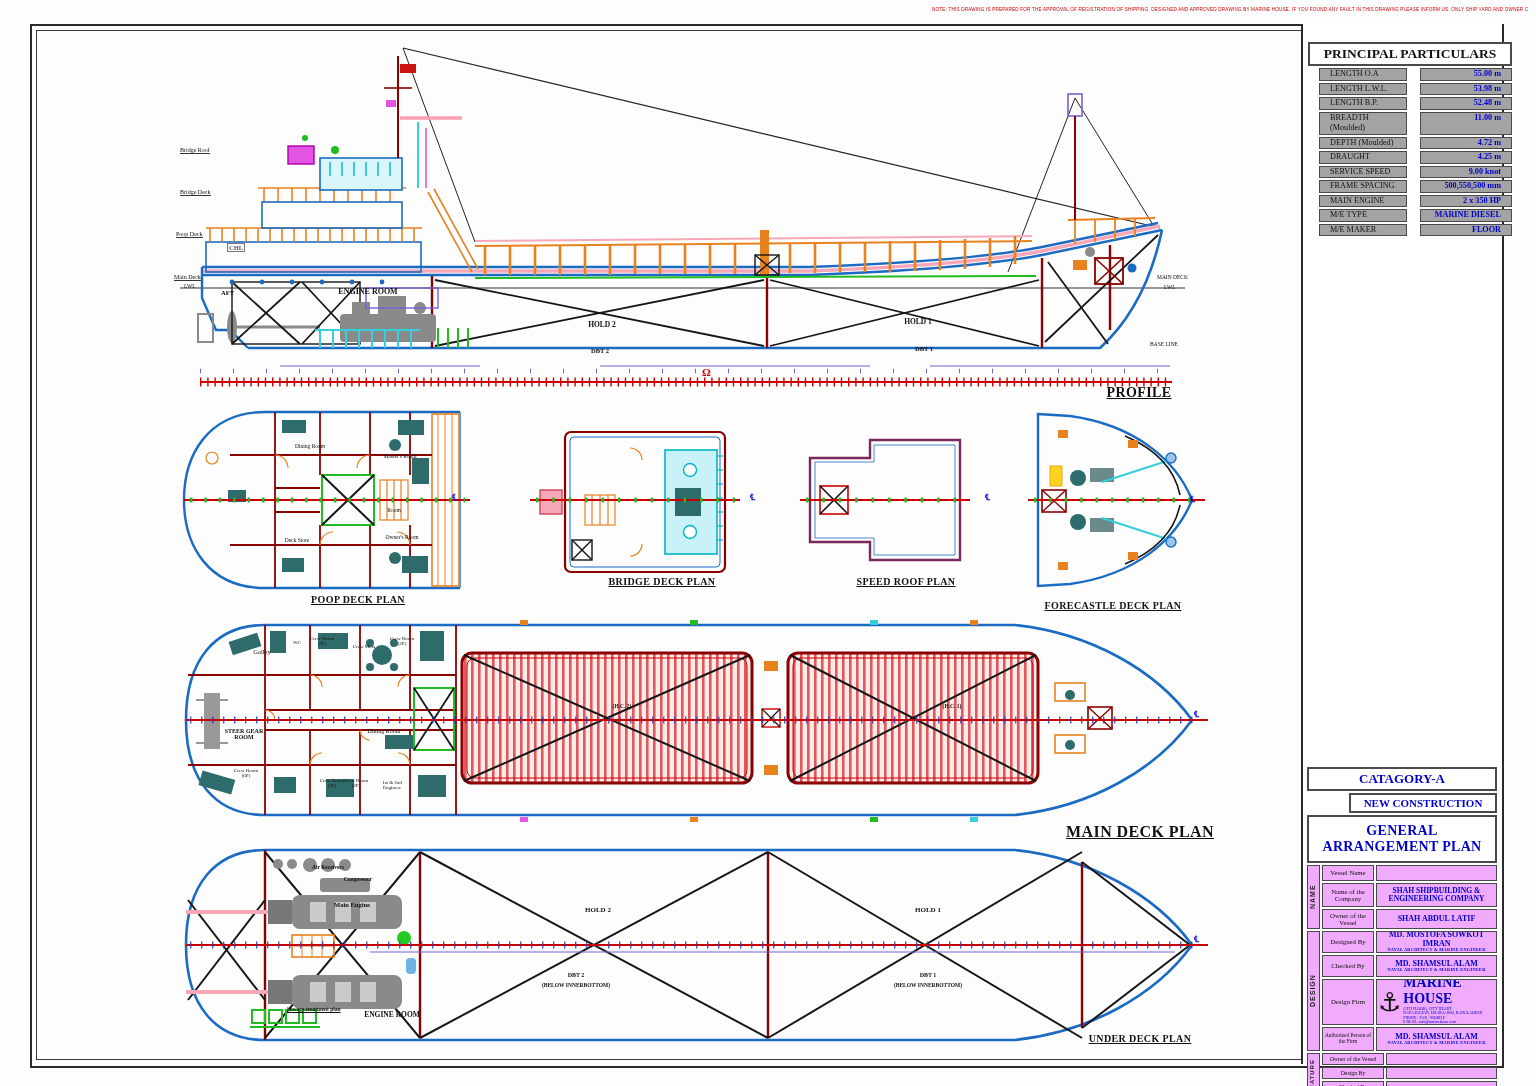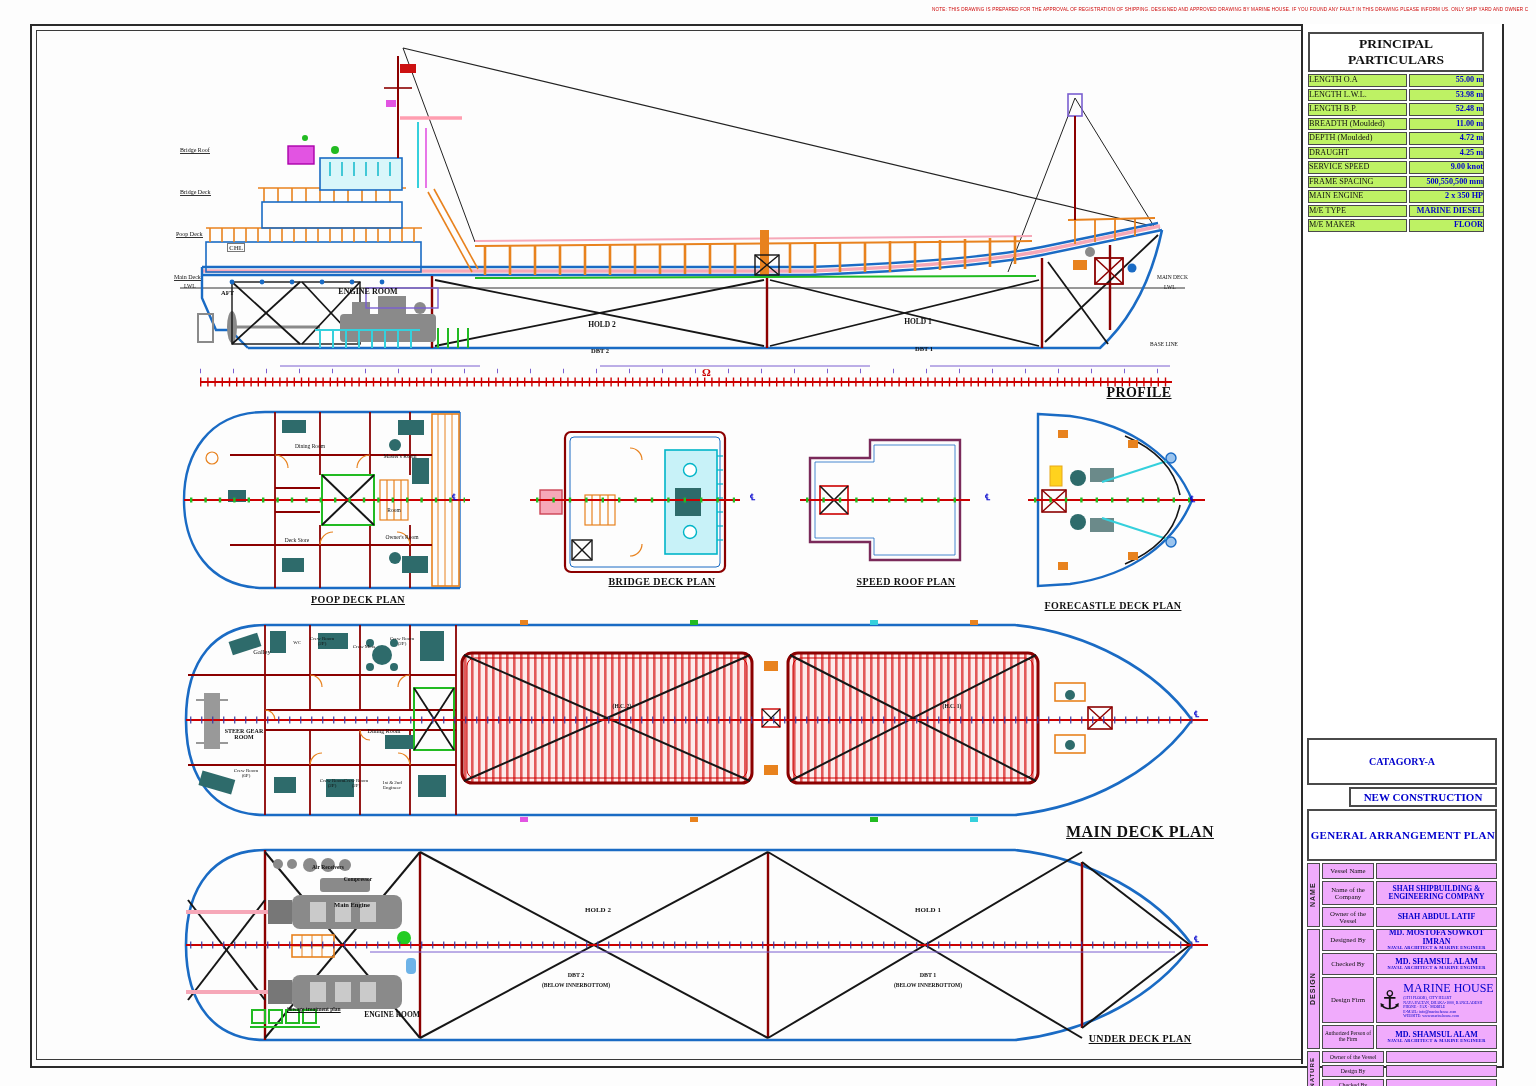--- a/index.html
+++ b/index.html
@@ -9,25 +9,25 @@
   .frame-outer{left:30px;top:24px;width:1470px;height:1040px;border:2.5px solid #2a2a2a;}
   .frame-inner{left:36px;top:30px;width:1458px;height:1028px;border:1px solid #3a3a3a;}
   .right-col{left:1301px;top:24px;width:199px;height:1040px;border-left:2.5px solid #2a2a2a;background:#fff;}
   .lbl{position:absolute;white-space:nowrap;font-family:"Liberation Serif",serif;color:#111;}
   .c{transform:translateX(-50%);text-align:center;}
   .cap{font-weight:bold;text-decoration:underline;letter-spacing:.4px;}
   .wrap{white-space:normal;line-height:1.05;}
   .blue{color:#0000cc;}
   .note{color:#cc0000;font-size:4.6px;letter-spacing:.2px;font-family:"Liberation Sans",sans-serif;}
   
-  .pp{position:absolute;left:5px;top:8px;width:176px;}
+  .pp{position:absolute;left:5px;top:18px;width:204px;}
   .pp .t{border:2px solid #4a4a4a;font-size:13.5px;font-weight:bold;text-align:center;
          padding:2px 0;margin-bottom:2px;background:#fff;}
   .pp .r{display:grid;grid-template-columns:99px 1fr;gap:2px;margin-bottom:2px;}
-  .pp .cell{border:1.7px solid #4a4a4a;font-size:8.2px;line-height:10.5px;padding:0 0;background:#bef264;}
+  .pp .cell{border:1.7px solid #4a4a4a;font-size:8.2px;line-height:10.5px;padding:0 10px;background:#a3a3a3;margin-left:11px;}
   .pp .v{color:#0000cc;font-weight:bold;text-align:right;}
   
   .tb{position:absolute;left:4px;top:714px;width:190px;font-size:8px;}
   .tb .box{border:2px solid #4a4a4a;background:#fff;margin-bottom:2px;text-align:center;
            color:#0000cc;font-weight:bold;}
   .grid{display:grid;gap:2px;margin-bottom:2px;}
   .cell{border:1.7px solid #4a4a4a;background:#f0abfc;padding:0 1px;overflow:hidden;}
   .vstrip{writing-mode:vertical-rl;transform:rotate(180deg);text-align:center;font-size:7px;
           font-weight:bold;letter-spacing:1px;color:#222;font-family:"Liberation Sans",sans-serif;}
   .klabel{font-size:6.8px;line-height:1.05;display:flex;align-items:center;justify-content:center;text-align:center;}
@@ -615,23 +615,23 @@
         <div class="cell">M/E TYPE</div>
         <div class="cell v">MARINE DIESEL</div>
       </div>
     <div class="r">
         <div class="cell">M/E MAKER</div>
         <div class="cell v">FLOOR</div>
       </div>
   </div>
 
   <div class="tb">
-    <div class="box" style="font-size:10px;padding:16px 0;">CATAGORY-A</div>
+    <div class="box" style="font-size:13px;padding:2px 0;margin-top:29px;">CATAGORY-A</div>
     <div class="box" style="font-size:11px;padding:2px 0;margin-left:42px;">NEW CONSTRUCTION</div>
-    <div class="box" style="font-size:11px;padding:18px 0;letter-spacing:.3px;text-align:right;">GENERAL ARRANGEMENT PLAN</div>
+    <div class="box" style="font-size:14px;padding:6px 0;letter-spacing:.3px;">GENERAL ARRANGEMENT PLAN</div>
 
     <div class="grid" style="grid-template-columns:13px 52px 1fr;grid-template-rows:16px 24px 20px;">
       <div class="cell vstrip" style="grid-row:1/4;">NAME</div>
       <div class="cell klabel">Vessel Name</div>
       <div class="cell"></div>
       <div class="cell klabel">Name of the Company</div>
       <div class="cell val" style="font-size:7.6px;white-space:normal;">SHAH SHIPBUILDING &amp; ENGINEERING COMPANY</div>
       <div class="cell klabel">Owner of the Vessel</div>
       <div class="cell val">SHAH ABDUL LATIF</div>
     </div>
@@ -645,21 +645,21 @@
         </div>
       <div class="cell klabel">Checked By</div>
       <div class="cell val">
           <span>MD. SHAMSUL ALAM</span>
           <span class="sub">NAVAL ARCHITECT &amp; MARINE ENGINEER</span>
         </div>
       <div class="cell klabel">Design Firm</div>
       <div class="cell" style="display:flex;align-items:center;gap:2px;">
         <span style="font-size:26px;line-height:1;font-family:'DejaVu Sans',sans-serif;">⚓</span>
         <span style="display:flex;flex-direction:column;">
-          <span class="blue" style="font-weight:normal;font-size:12px;">MARINE HOUSE</span>
+          <span class="blue" style="font-weight:bold;font-size:14px;">MARINE HOUSE</span>
           <span class="tiny blue">(5TH FLOOR), CITY HEART</span>
           <span class="tiny blue">NAYA PALTAN, DHAKA-1000, BANGLADESH</span>
           <span class="tiny blue">PHONE · FAX · MOBILE</span>
           <span class="tiny blue">E-MAIL: info@marinehouse.com</span>
           <span class="tiny blue">WEBSITE: www.marinehouse.com</span>
         </span>
       </div>
       <div class="cell klabel" style="font-size:5.4px;">Authorized Person of the Firm</div>
       <div class="cell val">
           <span>MD. SHAMSUL ALAM</span>

